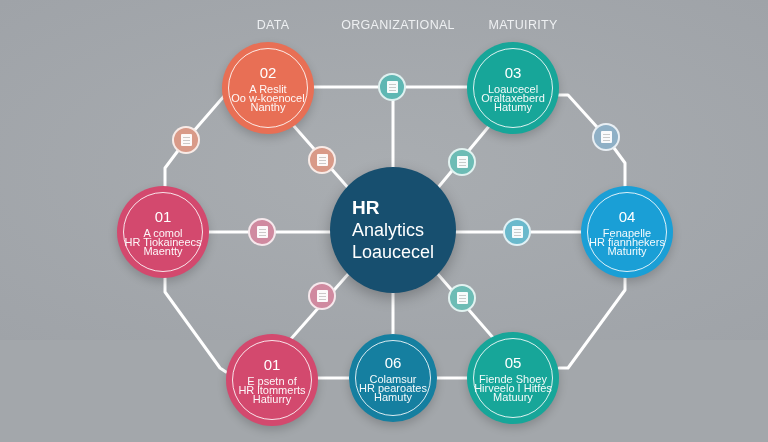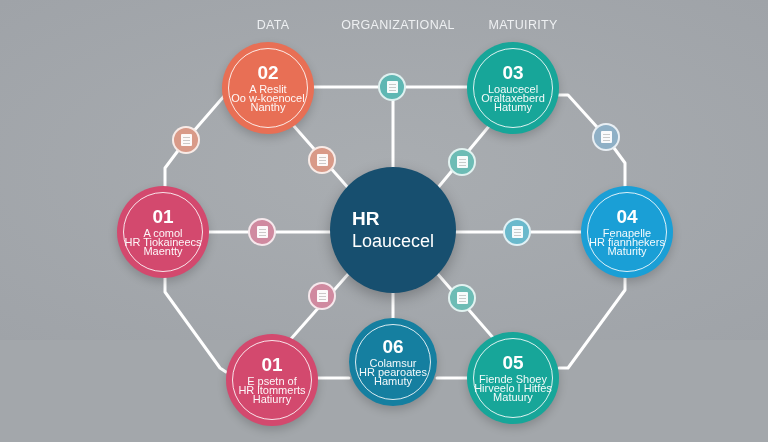--- a/index.html
+++ b/index.html
@@ -3,21 +3,21 @@
 <meta charset="utf-8">
 <style>
   html, body { margin:0; padding:0; }
   body { width:768px; height:442px; overflow:hidden; background:#a3a7ab; font-family:"Liberation Sans", sans-serif; position:relative; }
   .canvas { position:absolute; left:0; top:0; width:768px; height:340px; background:radial-gradient(ellipse at 50% 50%, #a9adb1 0%, #9fa3a8 100%); }
   svg.links { position:absolute; left:0; top:0; }
   .header-label { position:absolute; top:18px; color:#eef0f2; font-size:12.5px; letter-spacing:0.3px; transform:translateX(-50%); white-space:nowrap; }
   .node { position:absolute; border-radius:50%; transform:translate(-50%,-50%); box-shadow:0 4px 10px rgba(0,0,0,0.18); display:flex; align-items:center; justify-content:center; }
   .node .ring { position:absolute; inset:6px; border-radius:50%; border:1.5px solid rgba(255,255,255,0.85); }
   .node .content { position:relative; text-align:center; color:#fff; }
-  .node .num { font-weight:bold; font-size:19px; line-height:18px; margin-bottom:3px; }
+  .node .num { font-weight:normal; font-size:15px; line-height:18px; margin-bottom:3px; }
   .node .line { font-size:11px; line-height:9px; opacity:0.95; white-space:nowrap; }
   .center-node { position:absolute; left:393px; top:230px; width:126px; height:126px; border-radius:50%; transform:translate(-50%,-50%); background:#174f6f; box-shadow:0 5px 14px rgba(0,0,0,0.25); display:flex; align-items:center; justify-content:center; }
   .center-node .content { text-align:left; color:#fff; }
   .center-node .t1 { font-weight:bold; font-size:19px; line-height:22px; }
   .center-node .t2 { font-size:18px; line-height:22px; }
   .icon-node { position:absolute; width:28px; height:28px; border-radius:50%; transform:translate(-50%,-50%); border:2px solid rgba(255,255,255,0.8); display:flex; align-items:center; justify-content:center; box-sizing:border-box; }
   .doc { width:11px; height:12px; background:#fff; border-radius:1px; position:relative; opacity:0.95; }
   .doc::before { content:""; position:absolute; left:2px; right:2px; top:3px; height:1px; background:rgba(0,0,0,0.2); box-shadow:0 3px 0 rgba(0,0,0,0.2), 0 6px 0 rgba(0,0,0,0.2); }
 </style>
 </head>
@@ -86,20 +86,21 @@
   <div class="icon-node" style="left:322px;top:296px;background:#d08aa0">
       <div class="doc"></div>
     </div>
   <div class="icon-node" style="left:462px;top:298px;background:#6dbcb5">
       <div class="doc"></div>
     </div>
 
   <div class="center-node">
     <div class="content">
       <div class="t1">HR</div>
+      <div class="t2">Analytics</div>
       <div class="t2">Loaucecel</div>
     </div>
   </div>
 
   <div class="node" style="left:268px;top:88px;width:92px;height:92px;background:#e86f55">
     <div class="ring"></div>
     <div class="content">
       <div class="num">02</div>
       <div class="line">A Reslit</div>
       <div class="line">Oo w-koenocel</div>
@@ -140,21 +141,21 @@
   <div class="node" style="left:272px;top:380px;width:92px;height:92px;background:#d3496e">
     <div class="ring"></div>
     <div class="content">
       <div class="num">01</div>
       <div class="line">E psetn of</div>
       <div class="line">HR ltommerts</div>
       <div class="line">Hatiurry</div>
     </div>
   </div>
 
-  <div class="node" style="left:393px;top:362px;width:88px;height:88px;background:#157fa0">
+  <div class="node" style="left:393px;top:378px;width:88px;height:88px;background:#157fa0">
     <div class="ring"></div>
     <div class="content">
       <div class="num">06</div>
       <div class="line">Colamsur</div>
       <div class="line">HR pearoates</div>
       <div class="line">Hamuty</div>
     </div>
   </div>
 
   <div class="node" style="left:513px;top:378px;width:92px;height:92px;background:#17a699">

